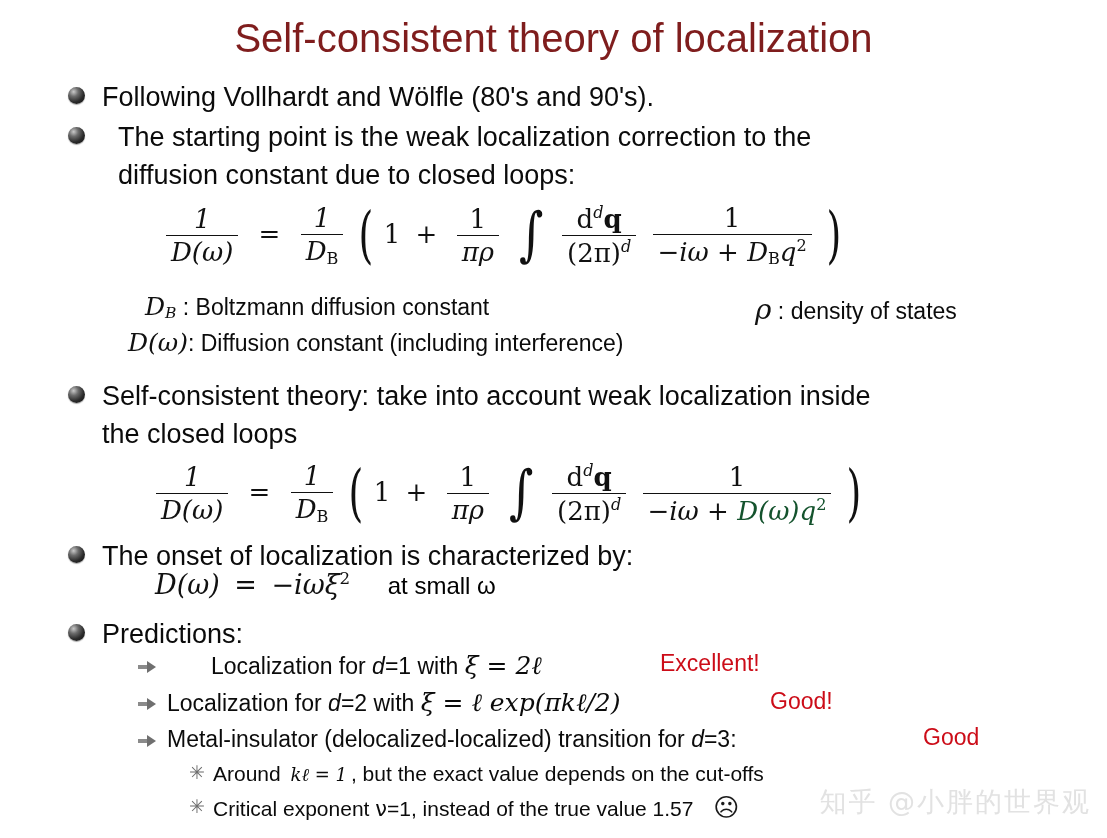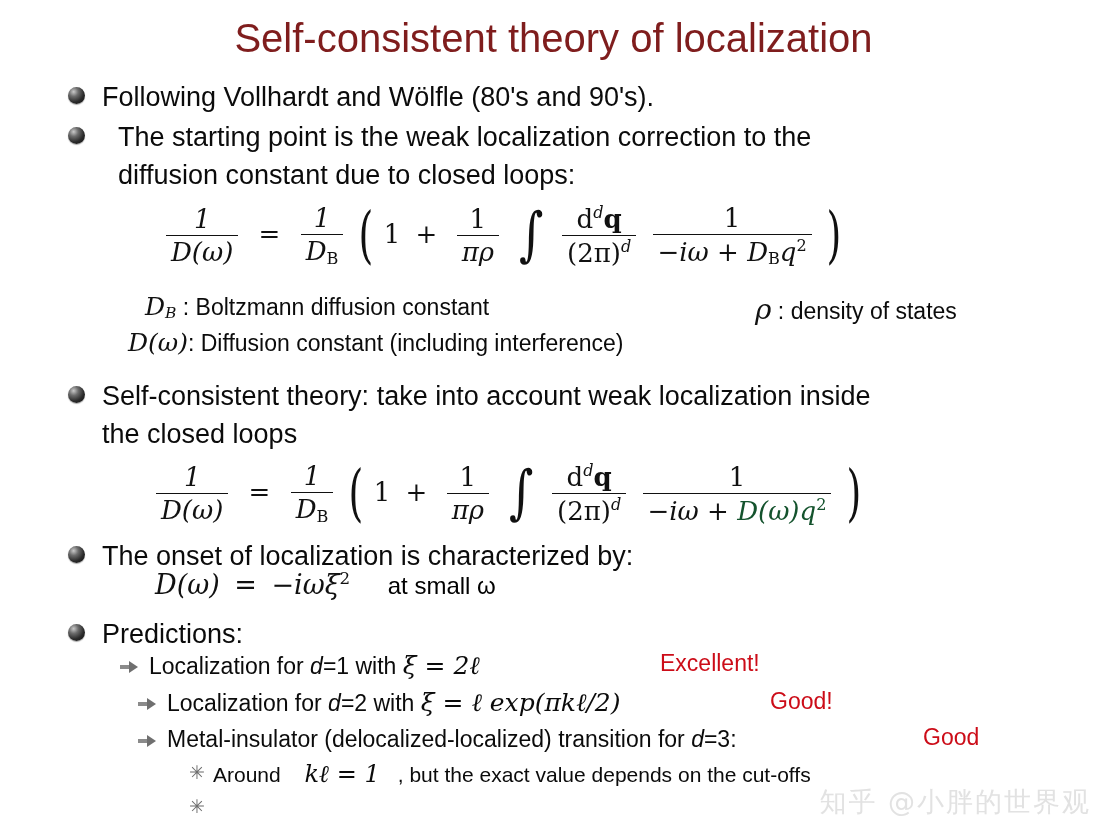--- a/index.html
+++ b/index.html
@@ -299,21 +299,21 @@
   <span class="math up" style="margin:0 7px;">=</span>
   <span class="math"><span>−iωξ</span><sup class="mu">2</sup></span>
   <span style="font-family:'Liberation Sans',sans-serif; font-size:24px; margin-left:30px;">at small ω</span>
 </div>
 
 <div class="row" style="top:615px; left:68px; width:980px;">
   <span class="bullet-l1"></span>
   <span class="l1-text">Predictions:</span>
 </div>
 
-<div class="row" style="top:649px; left:119px; width:900px;">
+<div class="row" style="top:649px; left:137px; width:900px;gap:44px;">
   <span class="arrow-icon"></span>
   <span class="l2-text">
     <span>Localization for </span><i>d</i><span>=1 with </span><span class="inline-math">ξ = 2ℓ</span>
   </span>
 </div>
 <div class="redlabel" style="top:650px; left:660px;">Excellent!</div>
 
 <div class="row" style="top:686px; left:137px; width:900px;">
   <span class="arrow-icon"></span>
   <span class="l2-text">
@@ -326,21 +326,25 @@
   <span class="arrow-icon"></span>
   <span class="l2-text">
     <span>Metal-insulator (delocalized-localized) transition for </span><i>d</i><span>=3:</span>
   </span>
 </div>
 <div class="redlabel" style="top:724px; left:923px;">Good</div>
 
 <div class="row" style="top:759px; left:188px; width:860px;">
   <span class="star-icon">✳</span>
   <span class="l3-text">
-    <span>Around </span><span class="inline-math" style="font-size:24px; margin:0 18px;font-style:italic;">kℓ = 1</span><span>, but the exact value depends on the cut-offs</span>
+    <span>Around </span><span class="inline-math" style="font-size:18px; margin:0 4px;font-style:italic;">kℓ = 1</span><span>, but the exact value depends on the cut-offs</span>
   </span>
 </div>
 
 <div class="row" style="top:793px; left:188px; width:860px;">
   <span class="star-icon">✳</span>
+  <span class="l3-text">
+    <span>Critical exponent </span><span style="font-family:'DejaVu Sans',sans-serif;">ν</span><span>=1, instead of the true value 1.57</span>
+    <span class="emoji-frown" style="margin-left:14px;">☹</span>
+  </span>
 </div>
 
 <div class="watermark">知乎 @小胖的世界观</div>
 
 </body></html>

